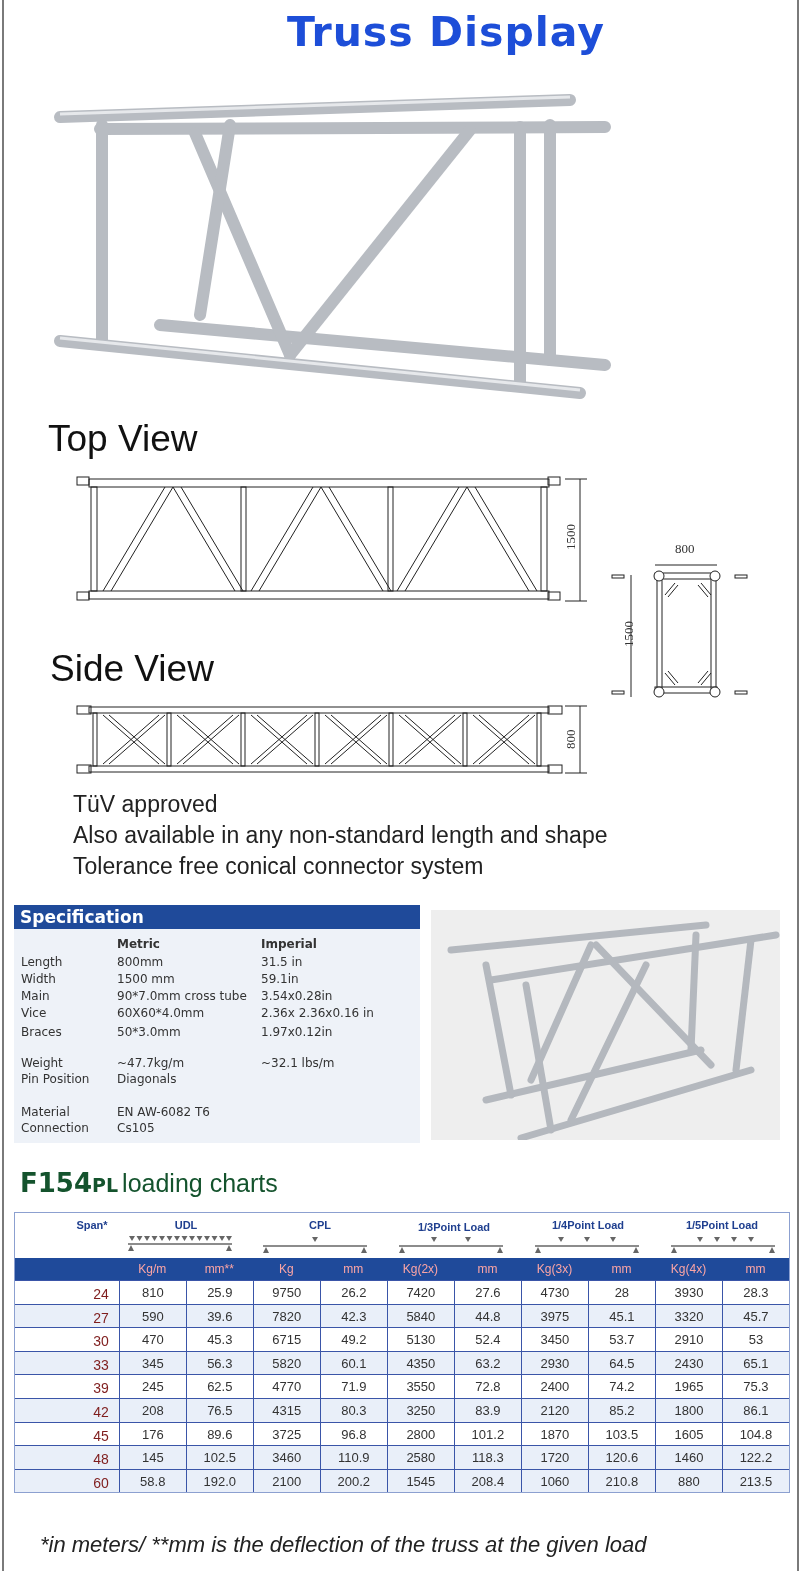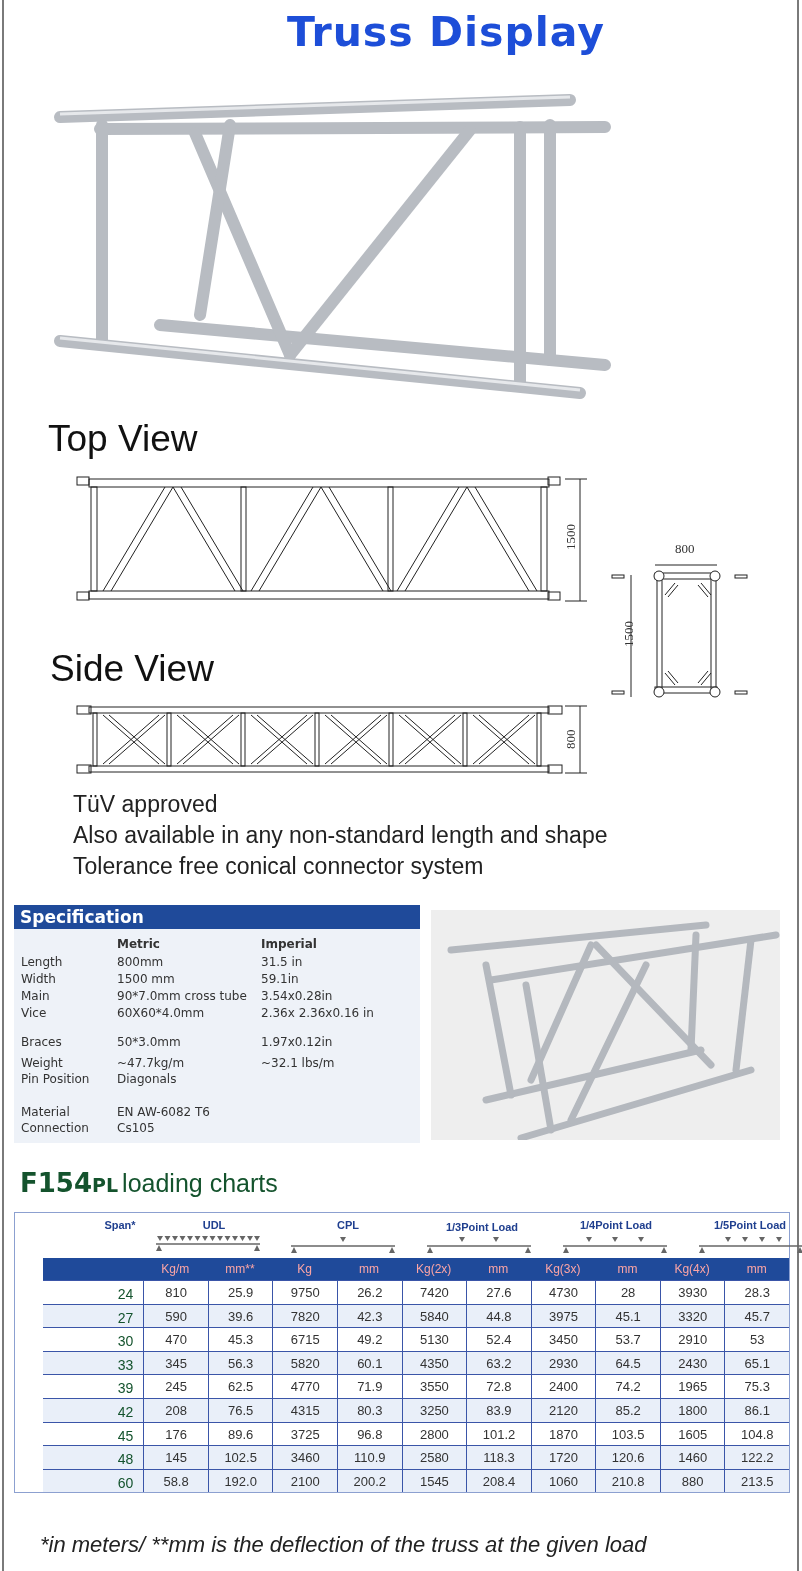--- a/index.html
+++ b/index.html
@@ -27,29 +27,29 @@
   .c1 { left: 7px; } .c2 { left: 103px; } .c3 { left: 247px; }
   .spec-colhead { font-weight: bold; }
 
   .photo { position: absolute; left: 431px; top: 910px; width: 349px; height: 230px; background: linear-gradient(135deg,#ececec,#f8f8f8 50%,#e6e6e6); }
 
   .chart-title { position: absolute; left: 20px; top: 1168px; color: #14532d; }
   .chart-title .model { font-family: "DejaVu Sans", sans-serif; font-weight: bold; font-size: 26px; }
   .chart-title .suffix { font-family: "DejaVu Sans", sans-serif; font-weight: bold; font-size: 19px; }
   .chart-title .rest { font-family: "Liberation Sans", sans-serif; font-size: 25px; margin-left: 4px; }
 
-  .load-table { position: absolute; left: 14px; top: 1212px; width: 776px; border: 1px solid #8ca0d0; padding-left: 28px; }
+  .load-table { position: absolute; left: 14px; top: 1212px; width: 776px; border: 1px solid #8ca0d0; }
   .lt-head { position: relative; height: 45px; background: #fff; }
   .grp { position: absolute; top: 6px; font-family: "Liberation Sans", sans-serif; font-weight: bold; font-size: 11px; color: #1f3f8f; text-align: center; }
   .lt-units { display: flex; height: 22px; background: #1f4a9a; color: #fca5a5; font-family: "Liberation Sans", sans-serif; font-size: 12px; }
   .lt-units div { text-align: center; line-height: 22px; }
   .lt-row { display: flex; height: 23.6px; border-top: 1px solid #3a55a8; font-family: "Liberation Sans", sans-serif; font-size: 13px; color: #333; }
   .lt-row.alt { background: #e9eff9; }
   .lt-row div { text-align: center; line-height: 23px; border-left: 1px solid #3a55a8; }
-  .lt-row div.span { text-align: right; padding-right: 10px; border-left: none; color: #14532d; font-size: 14px; line-height: 26px; }
+  .lt-row div.span { text-align: right; padding-right: 10px; border-left: none; color: #7f1d1d; font-size: 14px; line-height: 26px; }
   .w0 { width: 104px; } .w { width: 67.2px; }
 
   .footnote { position: absolute; left: 40px; top: 1532px; font-family: "Liberation Sans", sans-serif; font-style: italic; font-size: 22px; color: #222; }
 </style>
 </head>
 <body>
 
 <div class="frame"></div>
 
 <div class="title">Truss Display</div>
@@ -181,21 +181,21 @@
     <div class="spec-row" style="top:60px;">
       <span class="c1">Main</span>
         <span class="c2">90*7.0mm cross tube</span>
         <span class="c3">3.54x0.28in</span>
     </div>
     <div class="spec-row" style="top:77px;">
       <span class="c1">Vice</span>
         <span class="c2">60X60*4.0mm</span>
         <span class="c3">2.36x 2.36x0.16 in</span>
     </div>
-    <div class="spec-row" style="top:106px;">
+    <div class="spec-row" style="top:96px;">
       <span class="c1">Braces</span>
         <span class="c2">50*3.0mm</span>
         <span class="c3">1.97x0.12in</span>
     </div>
     <div class="spec-row" style="top:127px;">
       <span class="c1">Weight</span>
         <span class="c2">~47.7kg/m</span>
         <span class="c3">~32.1 lbs/m</span>
     </div>
     <div class="spec-row" style="top:143px;">

